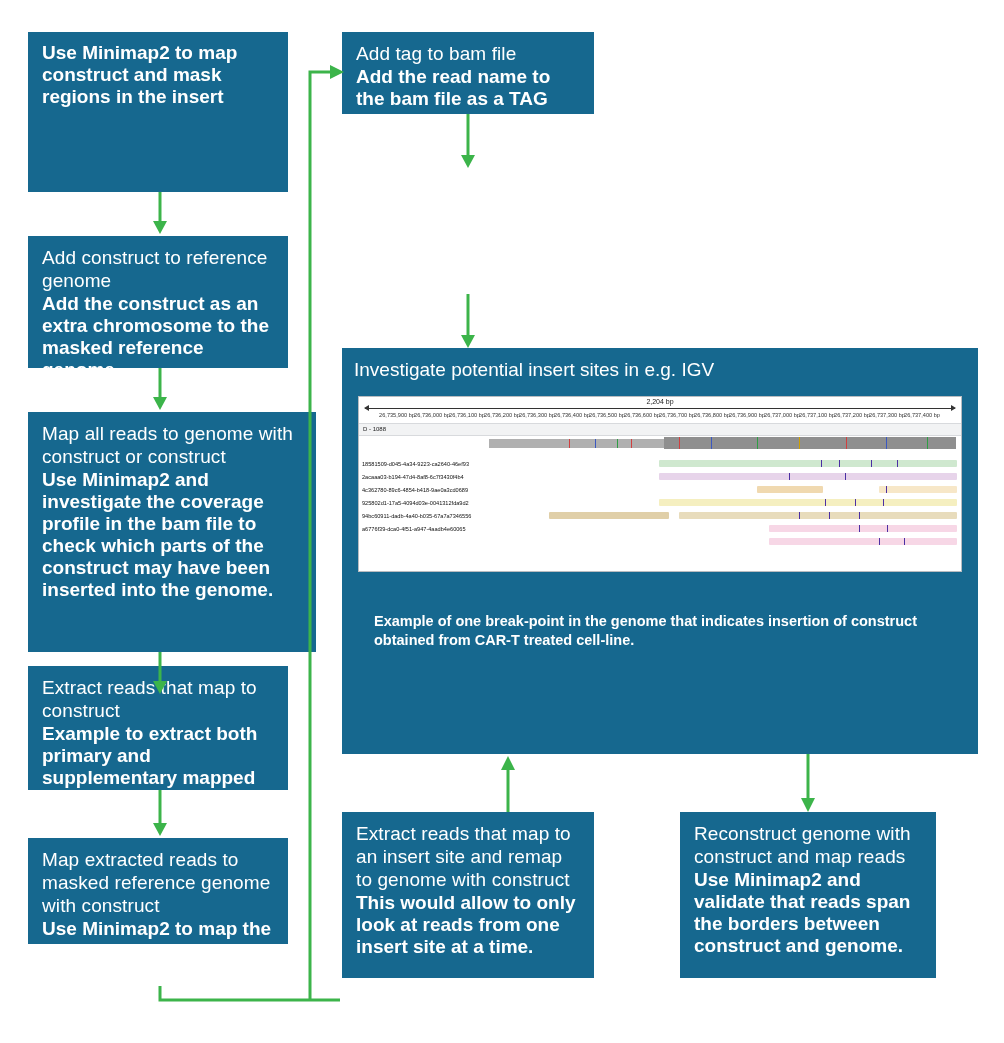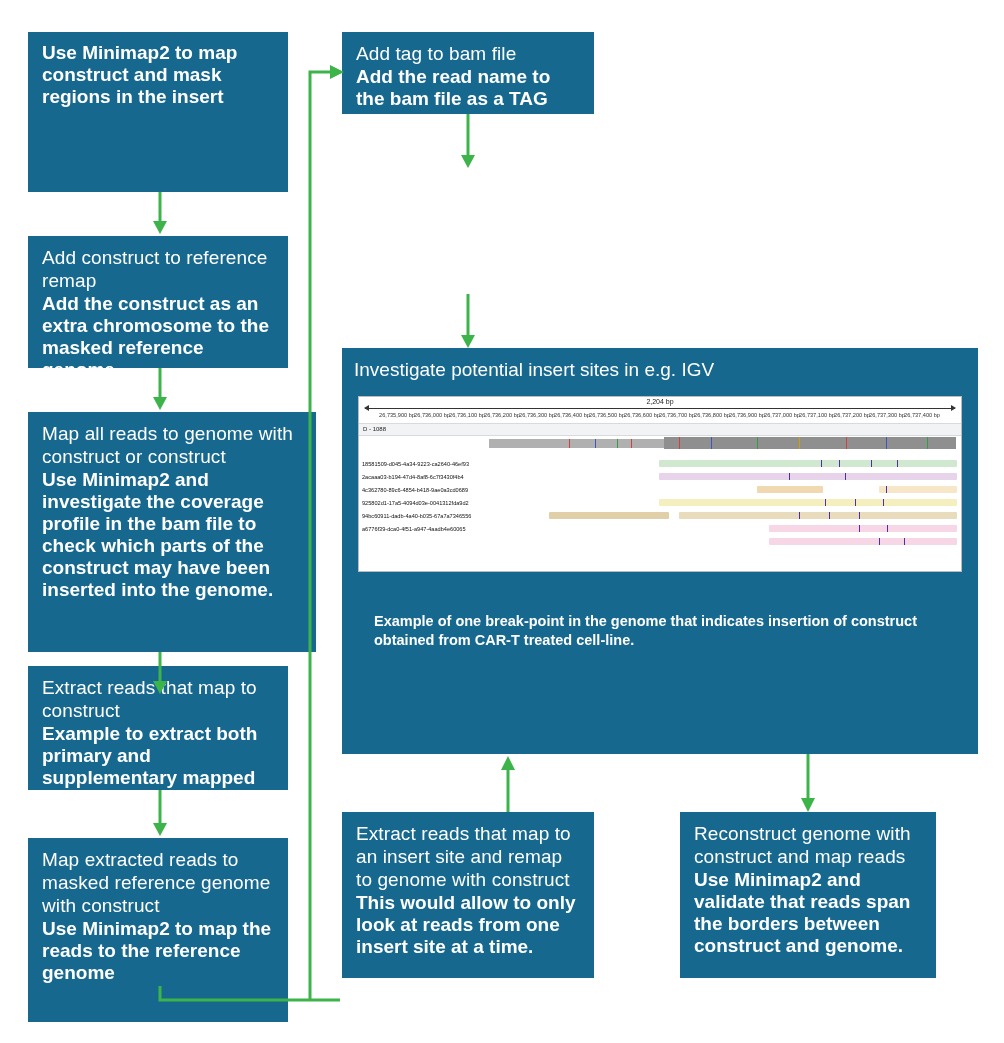--- a/index.html
+++ b/index.html
@@ -158,35 +158,35 @@
 </head>
 <body>
 
 <div id="canvas">
 
   <div class="box" style="left:28px; top:32px; width:260px; height:160px;">
     <div class="desc">Use Minimap2 to map construct and mask regions in the insert</div>
   </div>
 
   <div class="box" style="left:28px; top:236px; width:260px; height:132px;">
-    <div class="title">Add construct to reference remap</div>
+    <div class="title">Add construct to reference genome</div>
     <div class="desc">Add the construct as an extra chromosome to the masked reference genome</div>
   </div>
 
   <div class="box" style="left:28px; top:412px; width:288px; height:240px;">
     <div class="title">Map all reads to genome with construct or construct</div>
     <div class="desc">Use Minimap2 and investigate the coverage profile in the bam file to check which parts of the construct may have been inserted into the genome.</div>
   </div>
 
   <div class="box" style="left:28px; top:666px; width:260px; height:124px;">
     <div class="title">Extract reads that map to construct</div>
     <div class="desc">Example to extract both primary and supplementary mapped reads.</div>
   </div>
 
-  <div class="box" style="left:28px; top:838px; width:260px; height:184px;">
+  <div class="box" style="left:28px; top:838px; width:260px; height:106px;">
     <div class="title">Map extracted reads to masked reference genome with construct</div>
     <div class="desc">Use Minimap2 to map the reads to the reference genome</div>
   </div>
 
   <div class="box" style="left:342px; top:32px; width:252px; height:82px;">
     <div class="title">Add tag to bam file</div>
     <div class="desc">Add the read name to the bam file as a TAG</div>
   </div>
 
 

